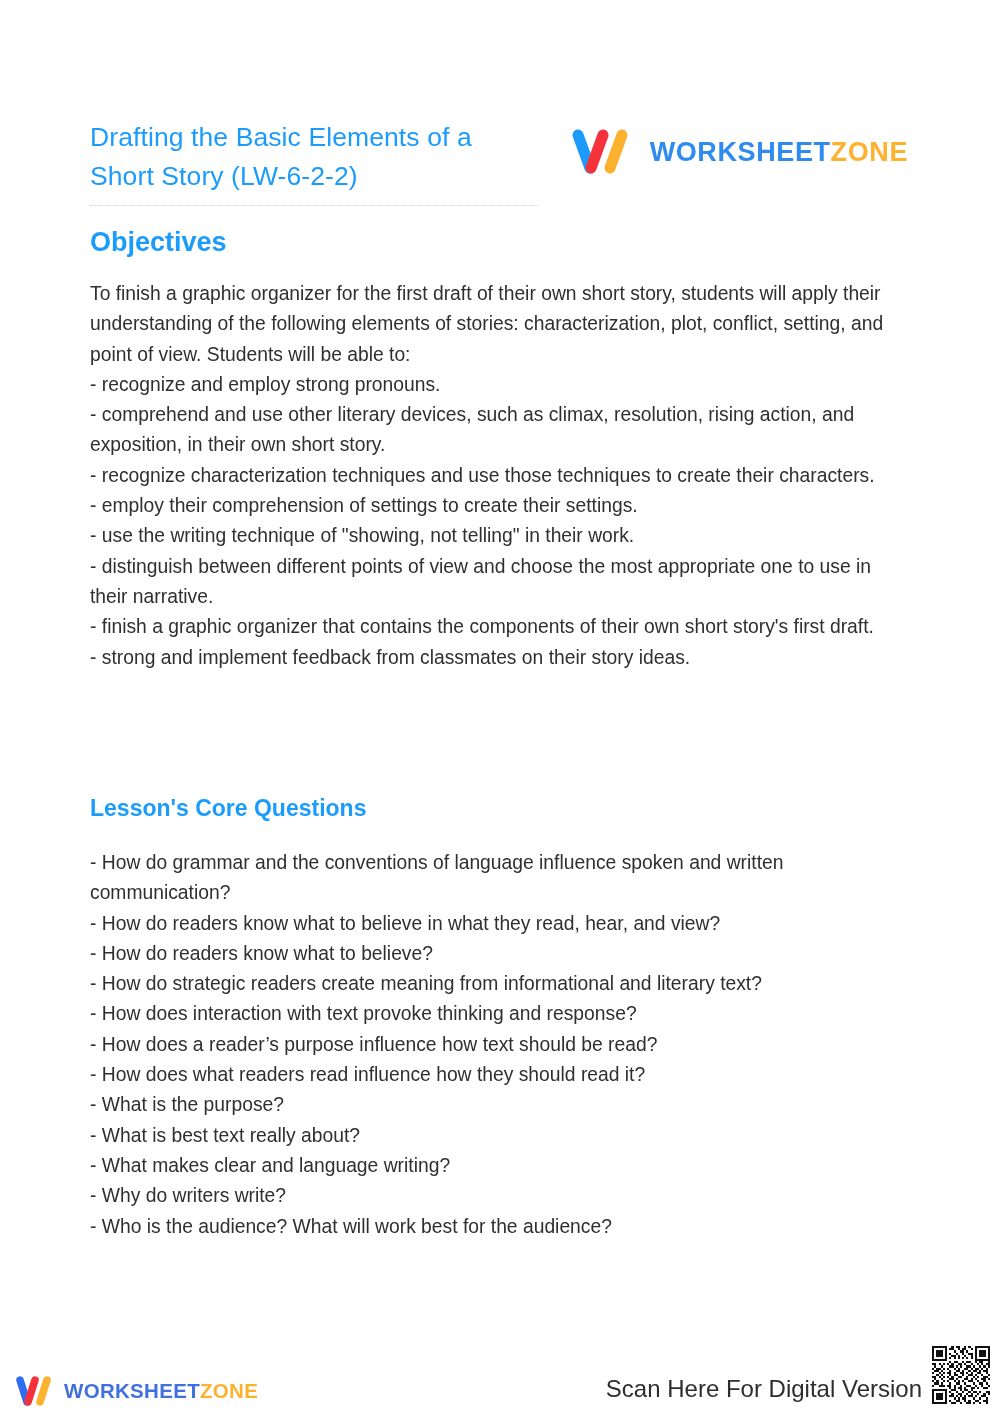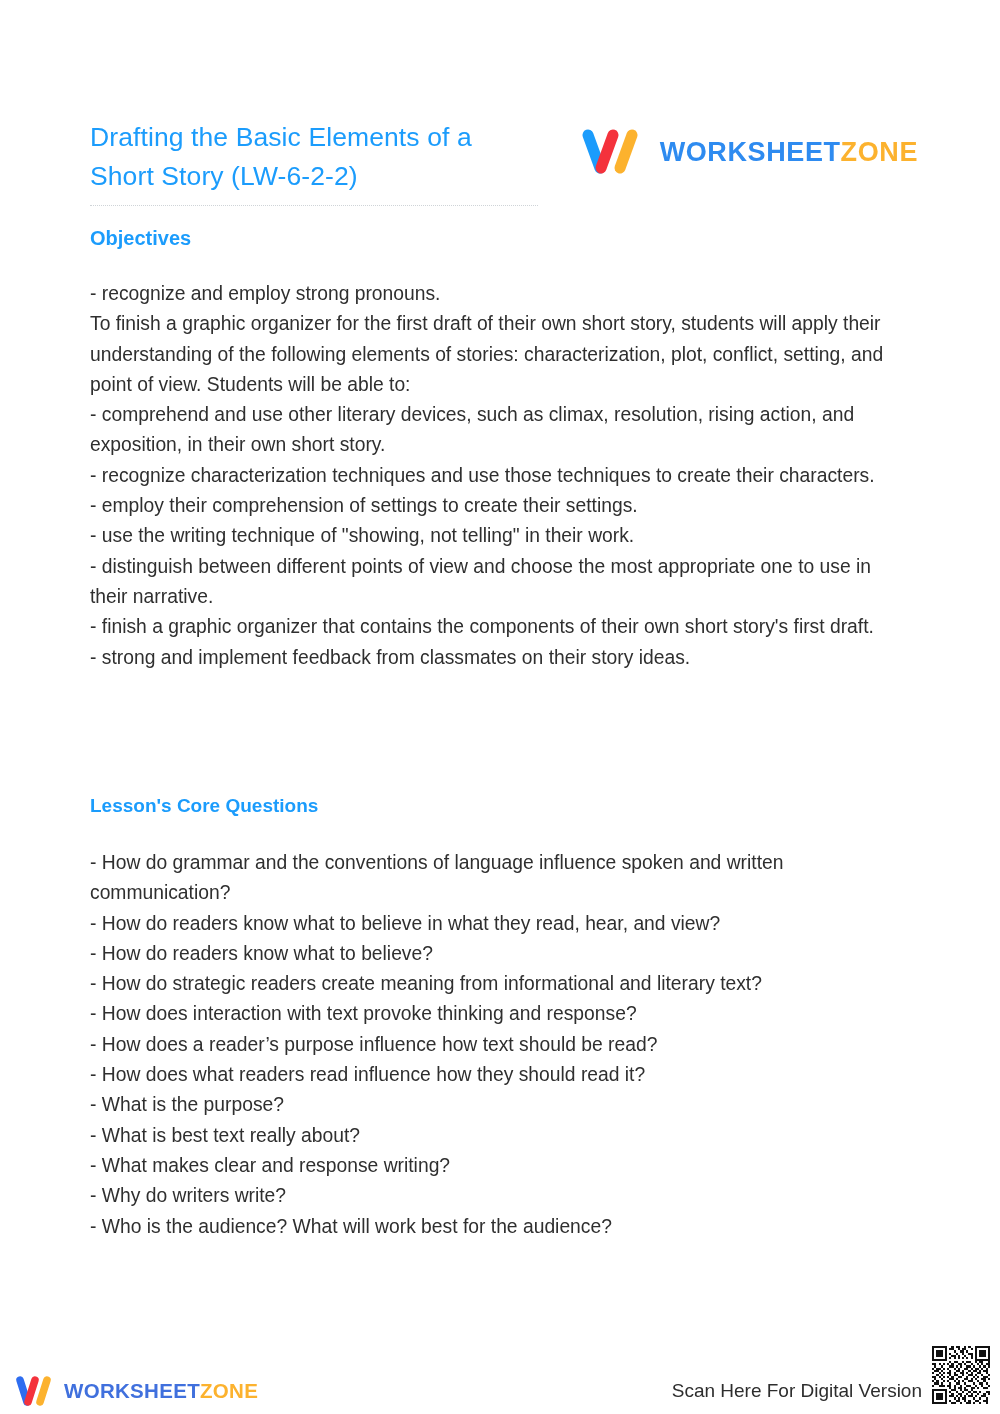--- a/index.html
+++ b/index.html
@@ -19,21 +19,21 @@
   .page {
     position: absolute;
     inset: 0;
   }
 
   
   .header {
     position: absolute;
     left: 90px;
     top: 118px;
-    right: 82px;
+    right: 92px;
     height: 100px;
   }
   .doc-title {
     position: absolute;
     left: 0;
     top: 0;
     width: 450px;
     font-size: 26.5px;
     line-height: 39px;
     font-weight: 400;
@@ -76,25 +76,25 @@
   
   .section-heading {
     position: absolute;
     left: 90px;
     color: #1b9cfc;
     font-weight: 700;
     white-space: nowrap;
   }
   .heading-objectives {
     top: 227px;
-    font-size: 20px;
+    font-size: 27px;
   }
   .heading-questions {
     top: 795px;
-    font-size: 19px;
+    font-size: 23px;
   }
 
   .body-block {
     position: absolute;
     left: 90px;
     width: 820px;
     font-size: 19.3px;
     line-height: 30.3px;
     color: #2f2f2f;
     font-weight: 400;
@@ -134,21 +134,21 @@
     white-space: nowrap;
     line-height: 1;
   }
   .footer-word .w-blue { color: #4070dd; }
   .footer-word .w-amber { color: #fcb22e; }
 
   .scan-text {
     position: absolute;
     right: 78px;
     bottom: 12px;
-    font-size: 19px;
+    font-size: 24px;
     color: #2d2d2d;
     white-space: nowrap;
     line-height: 1.1;
   }
   .qr-wrap {
     position: absolute;
     right: 8px;
     bottom: 8px;
     width: 62px;
     height: 62px;
@@ -177,22 +177,22 @@
       </svg>
       <div class="brand-word">
         <span class="w-blue">WORKSHEET</span><span class="w-amber">ZONE</span>
       </div>
     </div>
   </div>
 
   <div class="section-heading heading-objectives">Objectives</div>
 
   <div class="body-block block-objectives">
+    <p>To finish a graphic organizer for the first draft of their own short story, students will apply their understanding of the following elements of stories: characterization, plot, conflict, setting, and point of view. Students will be able to:</p>
     <p>- recognize and employ strong pronouns.</p>
-    <p>To finish a graphic organizer for the first draft of their own short story, students will apply their understanding of the following elements of stories: characterization, plot, conflict, setting, and point of view. Students will be able to:</p>
     <p>- comprehend and use other literary devices, such as climax, resolution, rising action, and exposition, in their own short story.</p>
     <p>- recognize characterization techniques and use those techniques to create their characters.</p>
     <p>- employ their comprehension of settings to create their settings.</p>
     <p>- use the writing technique of "showing, not telling" in their work.</p>
     <p>- distinguish between different points of view and choose the most appropriate one to use in their narrative.</p>
     <p>- finish a graphic organizer that contains the components of their own short story's first draft.</p>
     <p>- strong and implement feedback from classmates on their story ideas.</p>
   </div>
 
   <div class="section-heading heading-questions">Lesson's Core Questions</div>
@@ -200,21 +200,21 @@
   <div class="body-block block-questions">
     <p>- How do grammar and the conventions of language influence spoken and written communication?</p>
     <p>- How do readers know what to believe in what they read, hear, and view?</p>
     <p>- How do readers know what to believe?</p>
     <p>- How do strategic readers create meaning from informational and literary text?</p>
     <p>- How does interaction with text provoke thinking and response?</p>
     <p>- How does a reader’s purpose influence how text should be read?</p>
     <p>- How does what readers read influence how they should read it?</p>
     <p>- What is the purpose?</p>
     <p>- What is best text really about?</p>
-    <p>- What makes clear and response writing?</p>
+    <p>- What makes clear and language writing?</p>
     <p>- Why do writers write?</p>
     <p>- Who is the audience? What will work best for the audience?</p>
   </div>
 
   <div class="footer">
 
     <div class="footer-logo">
       <svg class="footer-mark" viewBox="0 0 42 34">
         <g stroke-linecap="round" fill="none" stroke-width="7.5">
           <path d="M6 6 L13 28" stroke="#2e6df0"></path>

